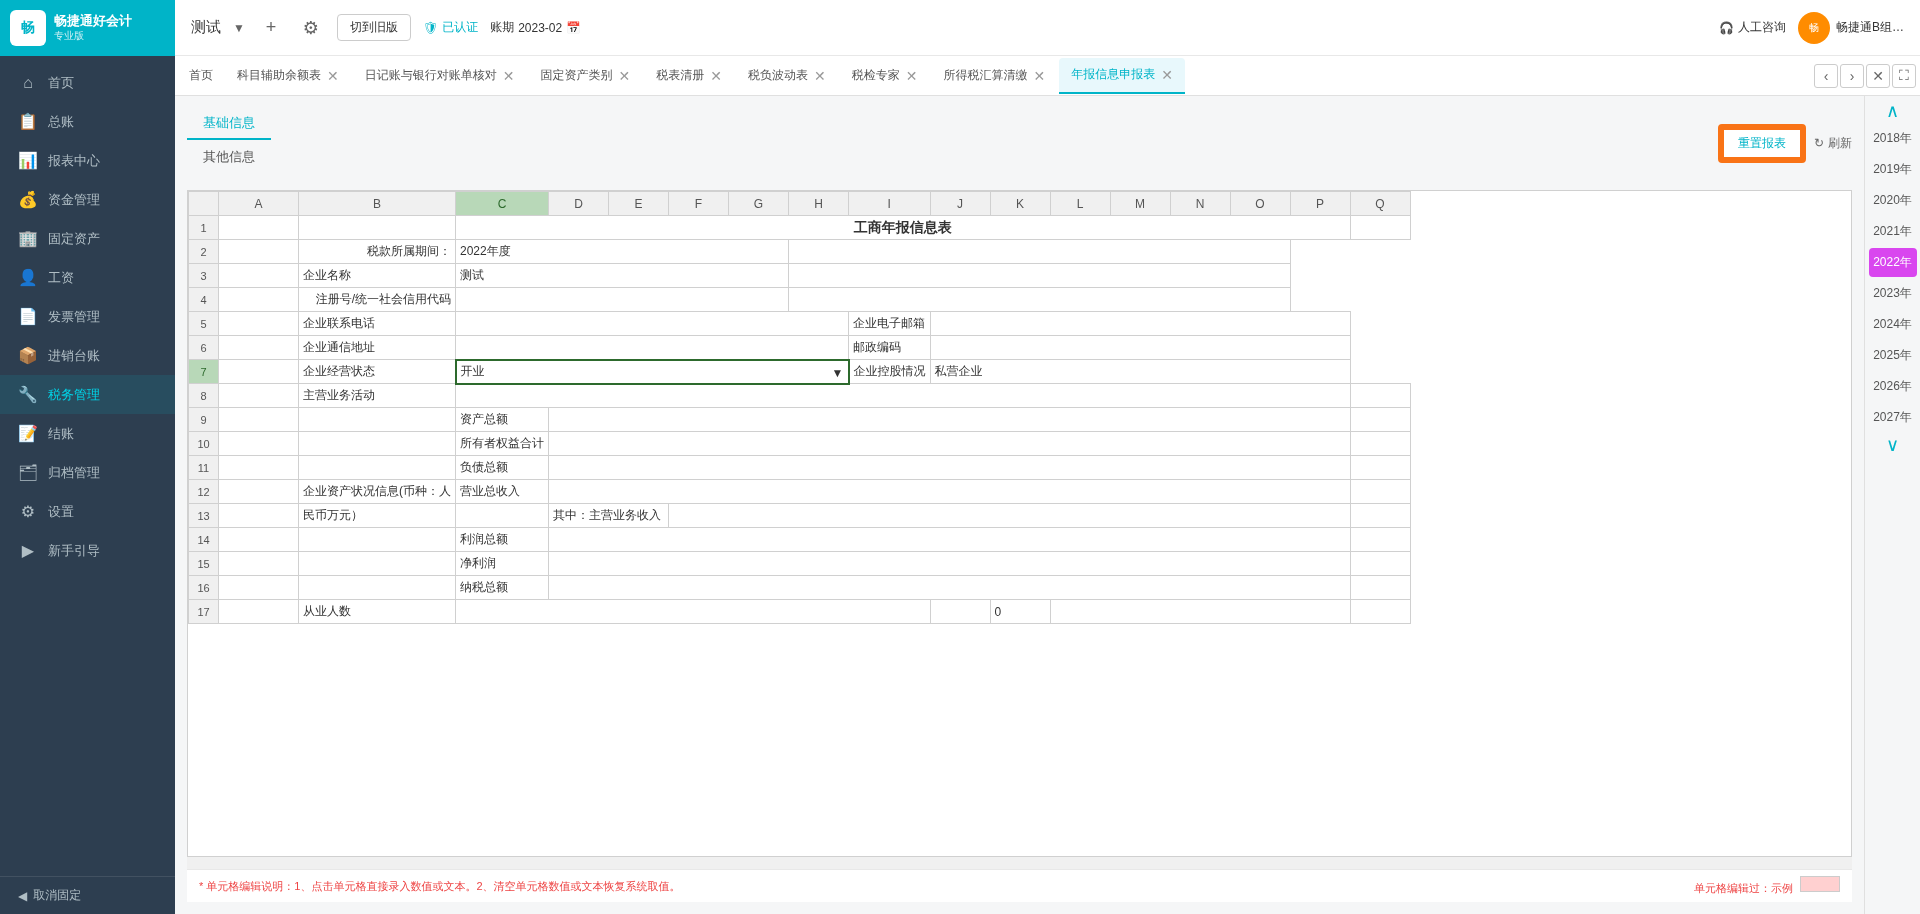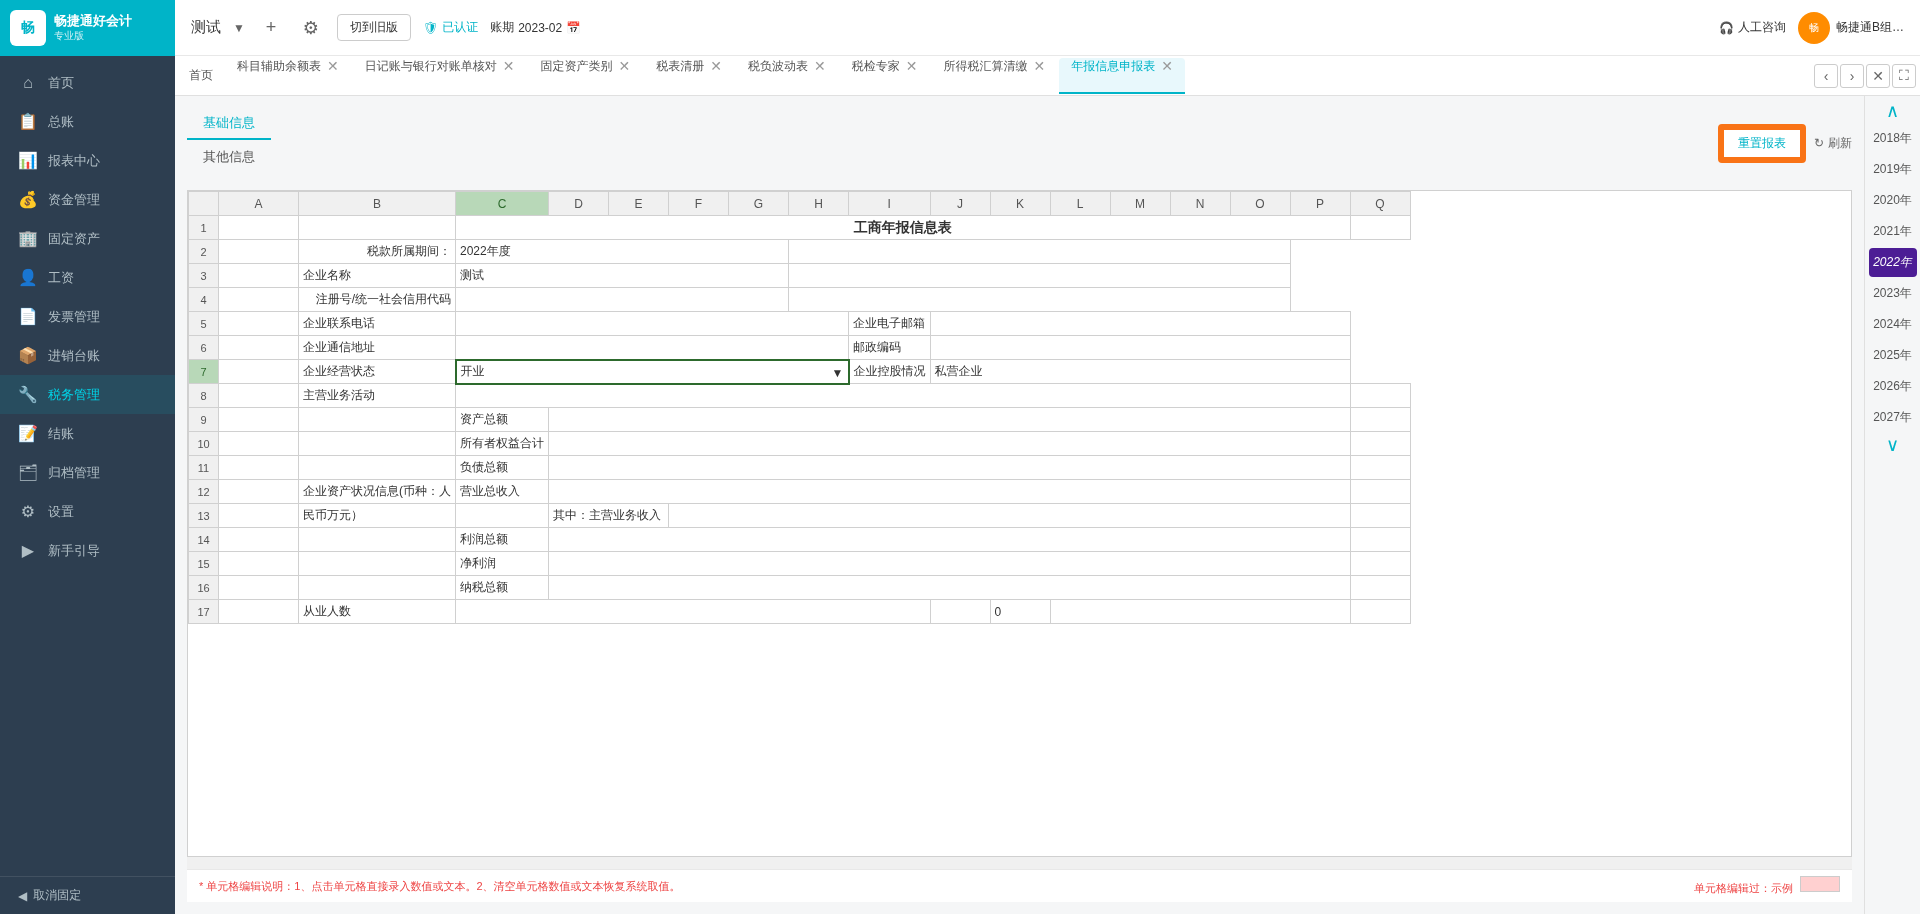--- a/index.html
+++ b/index.html
@@ -28,21 +28,21 @@
     .topbar-old-btn { border: 1px solid #ccc; border-radius: 4px; padding: 4px 12px; font-size: 12px; cursor: pointer; background: white; color: #333; }
     .topbar-certified { color: #00b4c8; display: flex; align-items: center; gap: 4px; font-size: 12px; }
     .topbar-period { font-size: 12px; color: #333; display: flex; align-items: center; gap: 4px; }
     .topbar-spacer { flex: 1; }
     .topbar-consult { display: flex; align-items: center; gap: 4px; font-size: 12px; color: #333; cursor: pointer; }
     .topbar-user { display: flex; align-items: center; gap: 6px; font-size: 12px; color: #333; }
     .topbar-avatar { width: 32px; height: 32px; border-radius: 50%; background: #ff8c00; display: flex; align-items: center; justify-content: center; overflow: hidden; }
 
     
     .tabs-bar { background: white; display: flex; align-items: center; border-bottom: 1px solid #e0e0e0; height: 40px; padding: 0 4px; gap: 2px; flex-shrink: 0; overflow: hidden; }
-    .tab { padding: 0 12px; height: 36px; display: flex; gap: 6px; cursor: pointer; font-size: 12px; color: #555; white-space: nowrap; border-radius: 4px 4px 0 0; }
+    .tab { padding: 0 12px; height: 36px; display: flex; align-items: center; gap: 6px; cursor: pointer; font-size: 12px; color: #555; white-space: nowrap; border-radius: 4px 4px 0 0; }
     .tab.active { background: #e8f8fc; color: #00b4c8; border-bottom: 2px solid #00b4c8; }
     .tab-close { color: #999; font-size: 14px; cursor: pointer; }
     .tabs-nav { display: flex; gap: 2px; margin-left: auto; }
     .tabs-nav-btn { width: 24px; height: 24px; border: 1px solid #ccc; border-radius: 3px; background: white; cursor: pointer; font-size: 14px; display: flex; align-items: center; justify-content: center; color: #666; }
 
     
     .content-area { flex: 1; display: flex; overflow: hidden; }
     .sheet-main { flex: 1; display: flex; flex-direction: column; padding: 12px; overflow: hidden; }
 
     
@@ -70,21 +70,21 @@
     table.sheet td.selected-cell { border: 2px solid #2d6a2d; background: white; }
     table.sheet td.dropdown-cell { background: white; }
     .cell-dropdown { width: 100%; display: flex; align-items: flex-end; justify-content: space-between; }
     .scrollbar-h { height: 12px; background: #f0f0f0; }
     .footer-note { font-size: 11px; color: #e44; padding: 6px 12px; background: white; border-top: 1px solid #e8e8e8; display: flex; justify-content: space-between; align-items: center; flex-shrink: 0; }
     .footer-note .example-box { width: 40px; height: 16px; background: #ffd0d0; display: inline-block; border: 1px solid #ccc; margin-left: 4px; }
 
     
     .year-panel { width: 56px; background: #f5f6f7; border-left: 1px solid #e0e0e0; display: flex; flex-direction: column; align-items: center; padding: 4px 0; gap: 2px; flex-shrink: 0; overflow-y: auto; }
     .year-item { width: 48px; padding: 6px 4px; text-align: center; cursor: pointer; font-size: 12px; color: #555; border-radius: 4px; }
-    .year-item.active { background: #4c1d95; color: white; font-style: italic; }
+    .year-item.active { background: #d946ef; color: white; }
     .year-nav { width: 32px; height: 22px; display: flex; align-items: center; justify-content: center; cursor: pointer; color: #00b4c8; font-size: 18px; }
 
     .tab-home { color: #555; font-size: 12px; padding: 0 10px; }
   </style>
 </head>
 <body>
 
 <div class="sidebar">
   <div class="sidebar-logo">
     <div class="sidebar-logo-icon">畅</div>

